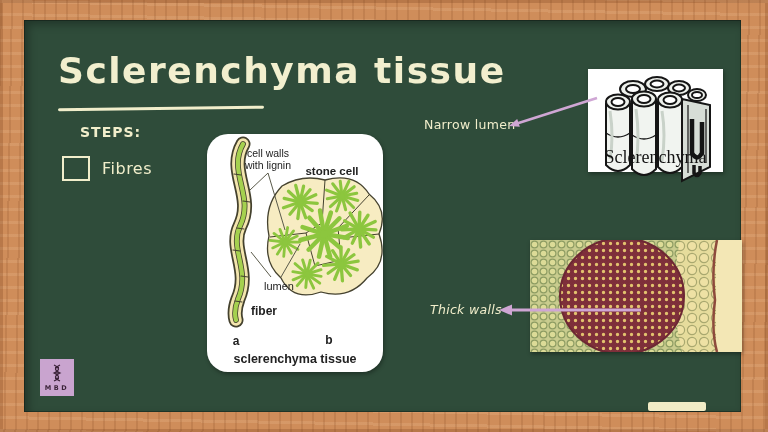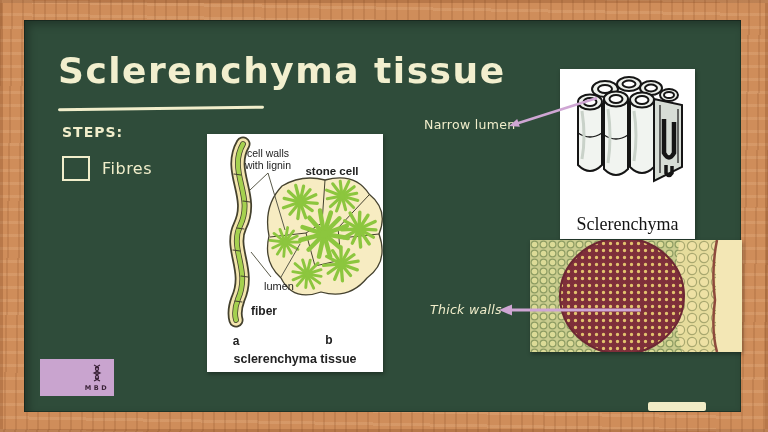--- a/index.html
+++ b/index.html
@@ -20,44 +20,44 @@
   .chalk-text{color:#f1eecb;}
   .page-title{
     position:absolute;left:58px;top:50px;font-size:36px;font-weight:700;
     letter-spacing:1.5px;color:#f2efce;white-space:nowrap;
   }
   .title-underline{
     position:absolute;left:58px;top:107px;width:206px;height:3px;
     background:#f1eecb;border-radius:2px;transform:rotate(-0.7deg);
   }
   .steps-heading{
-    position:absolute;left:62px;top:124px;font-size:14px;font-weight:700;letter-spacing:1px;
+    position:absolute;left:80px;top:124px;font-size:14px;font-weight:700;letter-spacing:1px;
   }
   .step-row{position:absolute;left:62px;display:flex;align-items:center;gap:12px;}
   .step-row.r1{top:156px;}
   .step-row.r2{top:191px;}
   .checkbox{width:24px;height:21px;border:2px solid #f1eecb;background:transparent;}
   .step-label{font-size:16px;letter-spacing:.5px;}
   .card{position:absolute;background:#ffffff;box-shadow:1px 2px 4px rgba(0,0,0,.35);}
-  .diagram-card{left:207px;top:134px;width:176px;height:238px;}
-  .model-card{left:560px;top:69px;width:135px;height:170px;}
+  .diagram-card{left:207px;top:134px;width:176px;height:238px;border-radius:21px;}
+  .model-card{left:588px;top:69px;width:135px;height:103px;}
   .model-caption{
     position:absolute;left:0;right:0;bottom:4px;text-align:center;
     font-family:"Liberation Serif",serif;font-size:18px;color:#141414;
   }
   .micrograph{position:absolute;left:530px;top:240px;width:212px;height:112px;box-shadow:1px 2px 4px rgba(0,0,0,.35);}
   .annotation{position:absolute;font-size:12.5px;letter-spacing:.3px;white-space:nowrap;}
   .ann-narrow{left:424px;top:117px;}
   .ann-thick{left:430px;top:302px;font-style:italic;}
   .arrow-svg{position:absolute;overflow:visible;}
   .arrow-narrow{left:505px;top:92px;}
   .arrow-thick{left:496px;top:300px;}
   .brand-badge{
     position:absolute;left:40px;top:359px;width:34px;height:37px;background:#c9a4cf;
-    display:flex;flex-direction:column;align-items:center;justify-content:center;gap:2px;padding-left:40px;
+    display:flex;flex-direction:column;align-items:center;justify-content:center;gap:2px;
   }
   .brand-text{font-size:6.5px;font-weight:700;letter-spacing:2.5px;color:#3b2339;}
   .chalk-piece{
     position:absolute;left:648px;top:402px;width:58px;height:9px;background:#f1ecc6;
     border-radius:2px;box-shadow:0 1px 1px rgba(0,0,0,.3);
   }
   svg text{font-family:"Liberation Sans",sans-serif;fill:#222222;}
   svg text.b{font-weight:700;}
 </style>
 </head>

